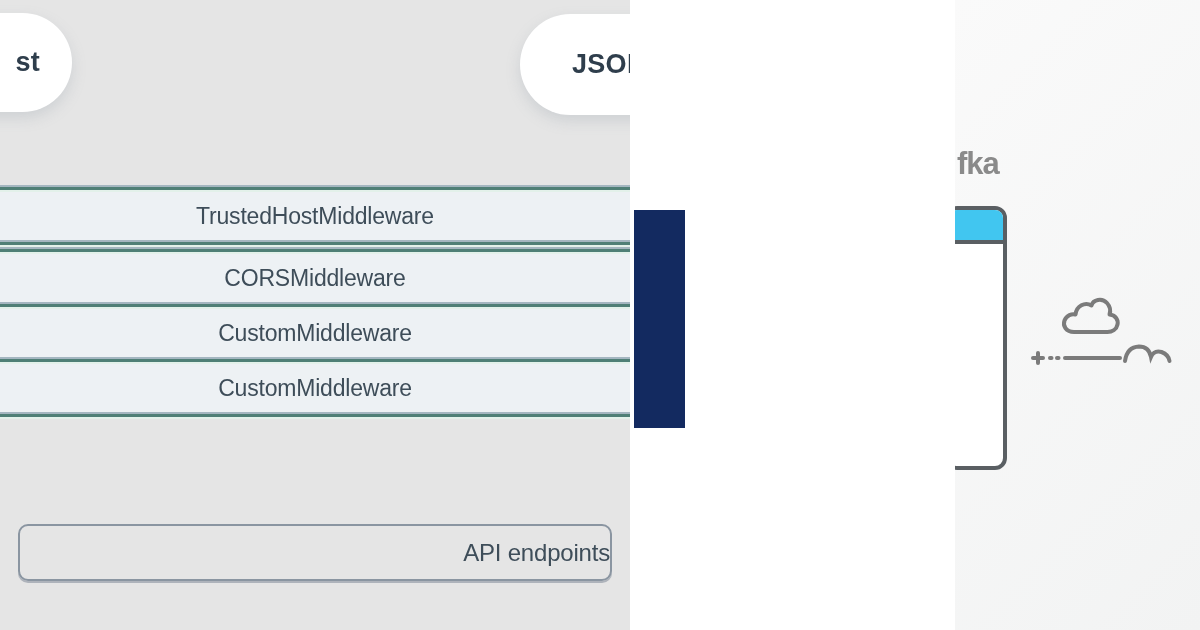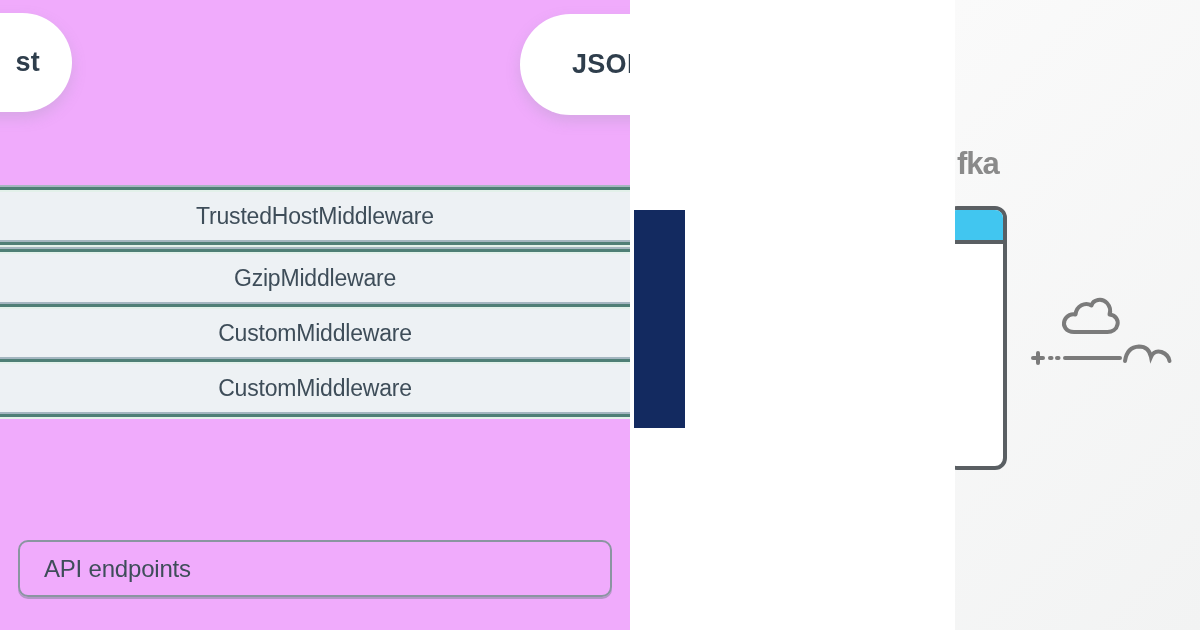--- a/index.html
+++ b/index.html
@@ -2,21 +2,21 @@
 <html><head>
 <meta charset="utf-8">
 <style>
   html,body{margin:0;padding:0;background:#fff;}
   #stage{
     position:relative;width:1200px;height:630px;overflow:hidden;
     font-family:"Liberation Sans","DejaVu Sans",sans-serif;
   }
   
   .panel{position:absolute;top:0;height:630px;}
-  #left-panel{left:0;width:630px;background:#f0abfc;overflow:hidden;}
+  #left-panel{left:0;width:630px;background:#e5e5e5;overflow:hidden;}
   #middle-panel{left:630px;width:325px;background:#ffffff;}
   #right-panel{left:955px;width:245px;background:linear-gradient(135deg,#fafafa,#f2f3f3);overflow:hidden;}
 
   
   .pill{
     position:absolute;background:#ffffff;border-radius:52px;
     box-shadow:0 6px 14px rgba(140,150,165,0.25);
     display:flex;align-items:center;
     color:#2f3e4c;font-weight:bold;font-size:27px;letter-spacing:0.3px;
   }
@@ -28,24 +28,24 @@
   .separator{height:7px;width:100%;
     background:linear-gradient(#a4b6c0 0 2px,#4f7f76 2px 5px,#e3f1ea 5px 7px);}
   .mw-row{
     height:48px;display:flex;align-items:center;justify-content:center;
     color:#3e4d59;font-size:23px;letter-spacing:-0.2px;font-weight:500;
     background:#edf1f4;
   }
 
   
   #api-endpoints{
-    position:absolute;left:18px;top:540px;width:594px;height:57px;box-sizing:border-box;
+    position:absolute;left:18px;top:524px;width:594px;height:57px;box-sizing:border-box;
     border:2px solid #8a95a1;border-radius:10px;
     box-shadow:0 2px 0 rgba(120,130,145,0.5);
-    display:flex;align-items:center;justify-content:flex-start;
+    display:flex;align-items:center;justify-content:flex-end;
     color:#3e4d59;font-size:24px;letter-spacing:-0.2px;font-weight:500;padding-left:24px;
   }
 
   
   #navy-rect{position:absolute;left:4px;top:210px;width:51px;height:218px;}
 
   
   #kafka-text{
     position:absolute;left:2px;top:146px;
     font-size:31px;font-weight:bold;color:#8a8a8a;letter-spacing:-1px;
@@ -73,21 +73,21 @@
     </div>
 
     <div id="middleware-stack">
       <div class="separator"></div>
       <div class="mw-row">
         <span>TrustedHostMiddleware</span>
       </div>
       <div class="separator"></div>
       <div class="separator"></div>
       <div class="mw-row">
-        <span>GzipMiddleware</span>
+        <span>CORSMiddleware</span>
       </div>
       <div class="separator"></div>
       <div class="mw-row">
         <span>CustomMiddleware</span>
       </div>
       <div class="separator"></div>
       <div class="mw-row">
         <span>CustomMiddleware</span>
       </div>
       <div class="separator"></div>

